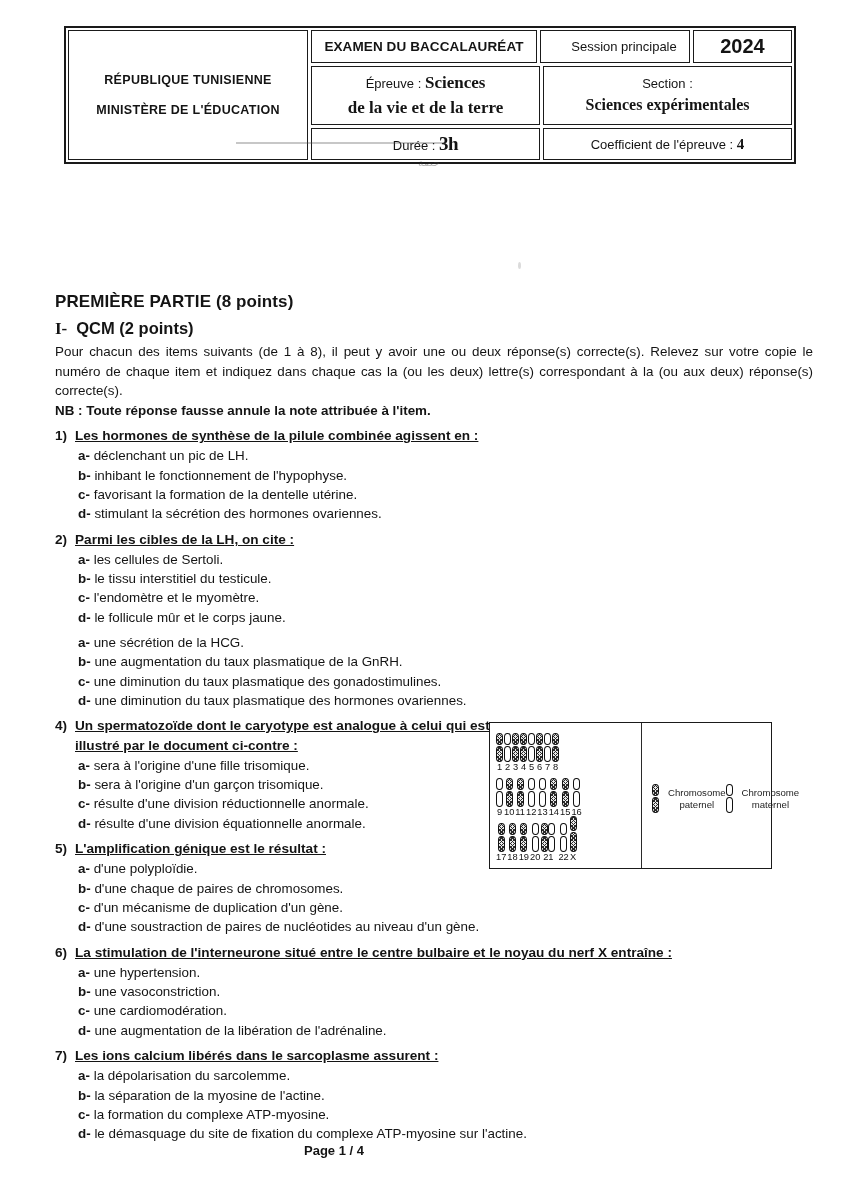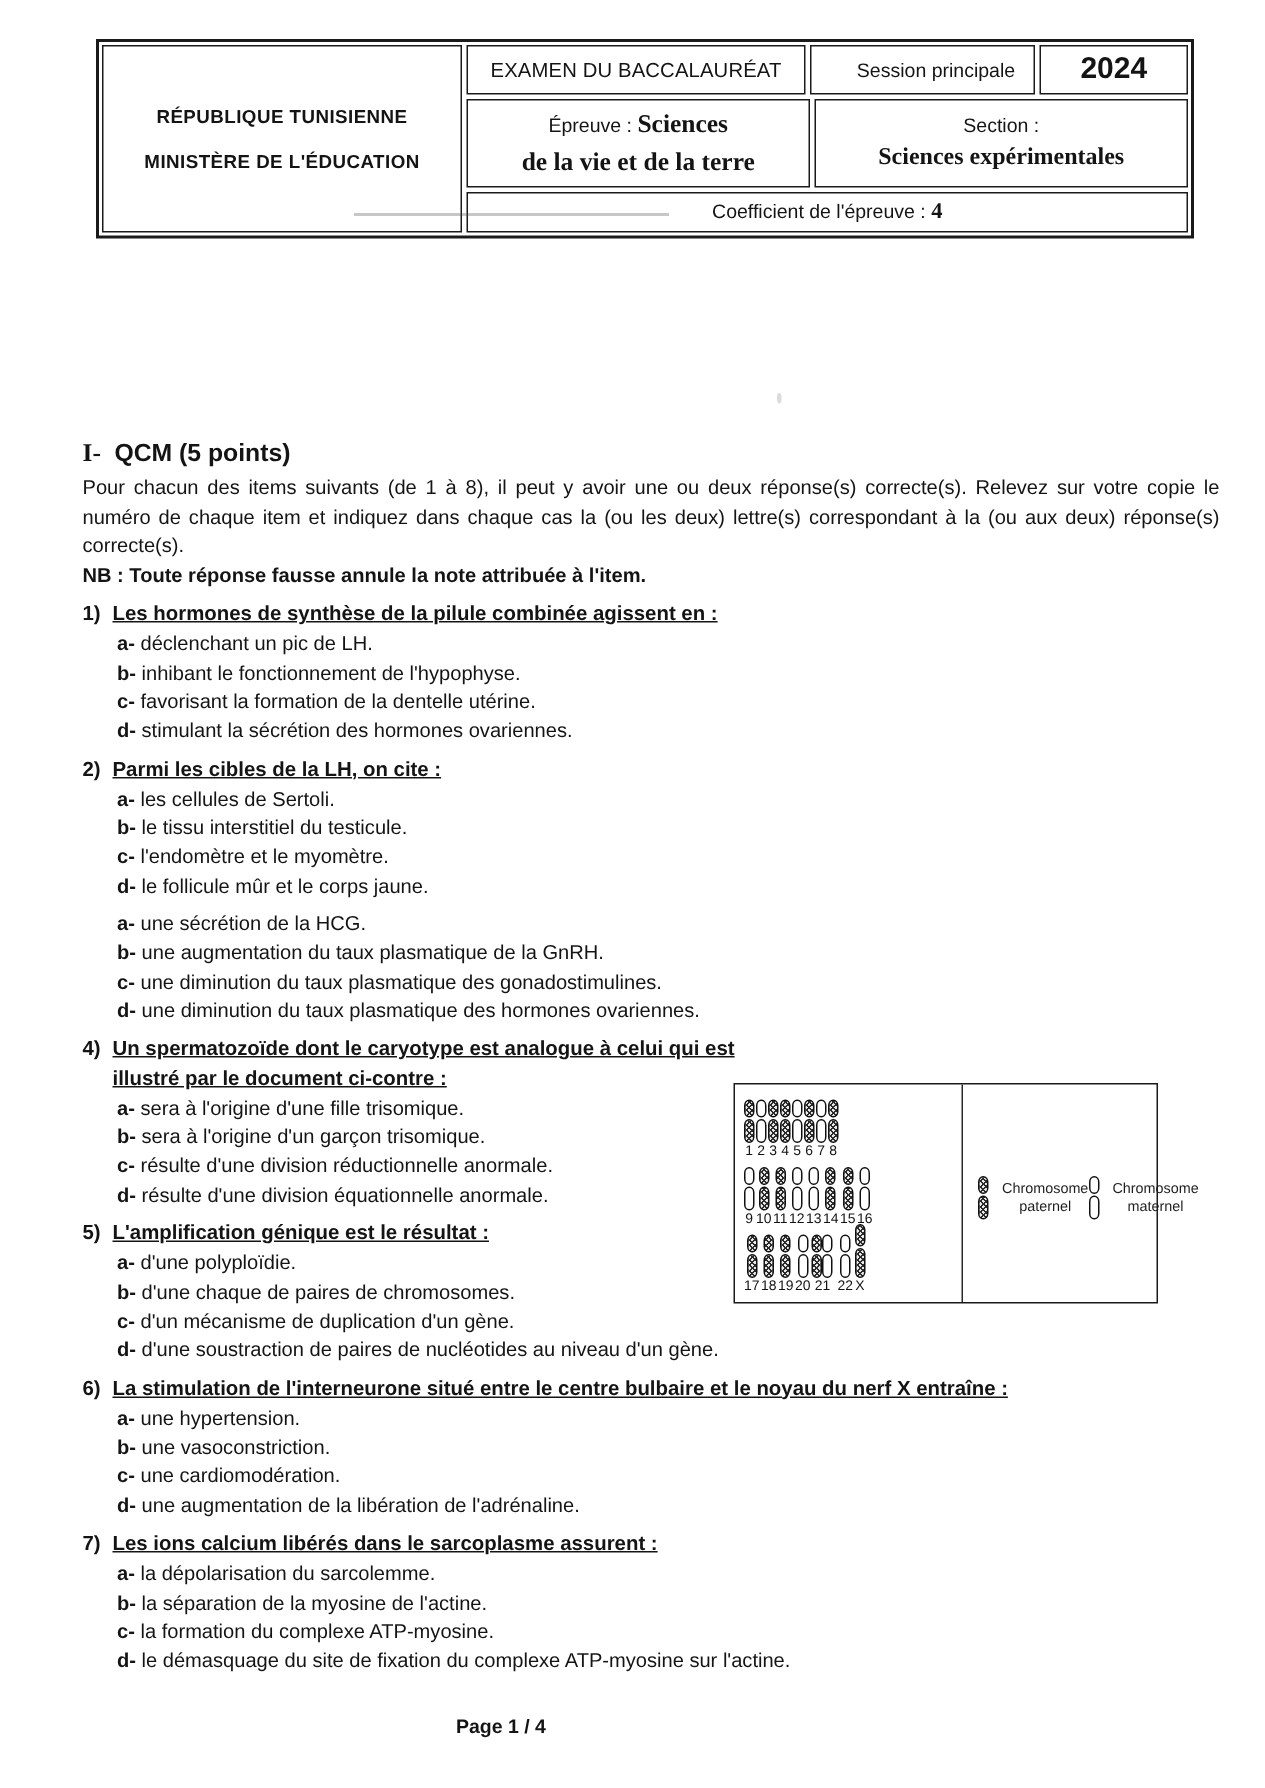--- a/index.html
+++ b/index.html
@@ -62,21 +62,21 @@
     display: flex;
     flex-direction: column;
     align-items: center;
     justify-content: center;
     text-align: center;
     padding: 4px 6px;
     box-sizing: border-box;
     background: #fff;
   }
   .cell + .cell { margin-left: 3px; }
-  .c-exam { flex: 0 0 226px; font-weight: normal; font-size: 13.5px; letter-spacing: 0.1px;}
+  .c-exam { flex: 0 0 226px; font-weight: bold; font-size: 13.5px; letter-spacing: 0.1px;}
   .c-session { flex: 0 0 150px; font-size: 13px; padding-left: 24px; }
   .c-year { flex: 1; font-weight: bold; font-size: 20px; }
   .c-epreuve { flex: 0 0 229px; font-size: 13px; line-height: 1.45; }
   .c-section { flex: 1; font-size: 13px; line-height: 1.45; }
   .c-duree { flex: 0 0 229px; font-size: 13px; position: relative; }
   .c-coef { flex: 1; font-size: 13px; }
   .serif-b {
     font-family: "Liberation Serif", serif;
     font-weight: bold;
     font-size: 17px;
@@ -302,38 +302,46 @@
         </div>
         <div class="serif-b">de la vie et de la terre</div>
       </div>
       <div class="cell c-section">
         <div>Section :</div>
         <div class="serif-b sm">Sciences expérimentales</div>
       </div>
     </div>
 
     <div class="hdr-row">
+      <div class="cell c-duree">
+        <div>
+          <span>Durée :</span>
+          <span class="duree-3h">3h</span>
+        </div>
+        <div class="scan-artifact">حصة</div>
+      </div>
       <div class="cell c-coef">
         <div>
           <span>Coefficient de l'épreuve :</span>
           <span class="serif-num">4</span>
         </div>
       </div>
     </div>
 
   </div>
 </div>
 <div class="scan-smudge"></div>
 <div class="speck" style="left:518px;top:262px;width:3px;height:7px;"></div>
 
 <div class="content">
 
+  <div class="part-title">PREMIÈRE PARTIE (8 points)</div>
 
   <div class="section-title">
-    <span class="rom">I-</span><span>QCM (5 points)</span>
+    <span class="rom">I-</span><span>QCM (2 points)</span>
   </div>
 
   <p class="intro">Pour chacun des items suivants (de 1 à 8), il peut y avoir une ou deux réponse(s) correcte(s). Relevez sur votre copie le numéro de chaque item et indiquez dans chaque cas la (ou les deux) lettre(s) correspondant à la (ou aux deux) réponse(s) correcte(s).</p>
   <p class="nb">NB : Toute réponse fausse annule la note attribuée à l'item.</p>
 
   <div id="questions">
       <div class="q-block">
         <div class="q-stem"><span class="qnum">1)</span>Les hormones de synthèse de la pilule combinée agissent en :</div>
         <div class="opt"><b>a-</b> <span>déclenchant un pic de LH.</span></div>
         <div class="opt"><b>b-</b> <span>inhibant le fonctionnement de l'hypophyse.</span></div>

